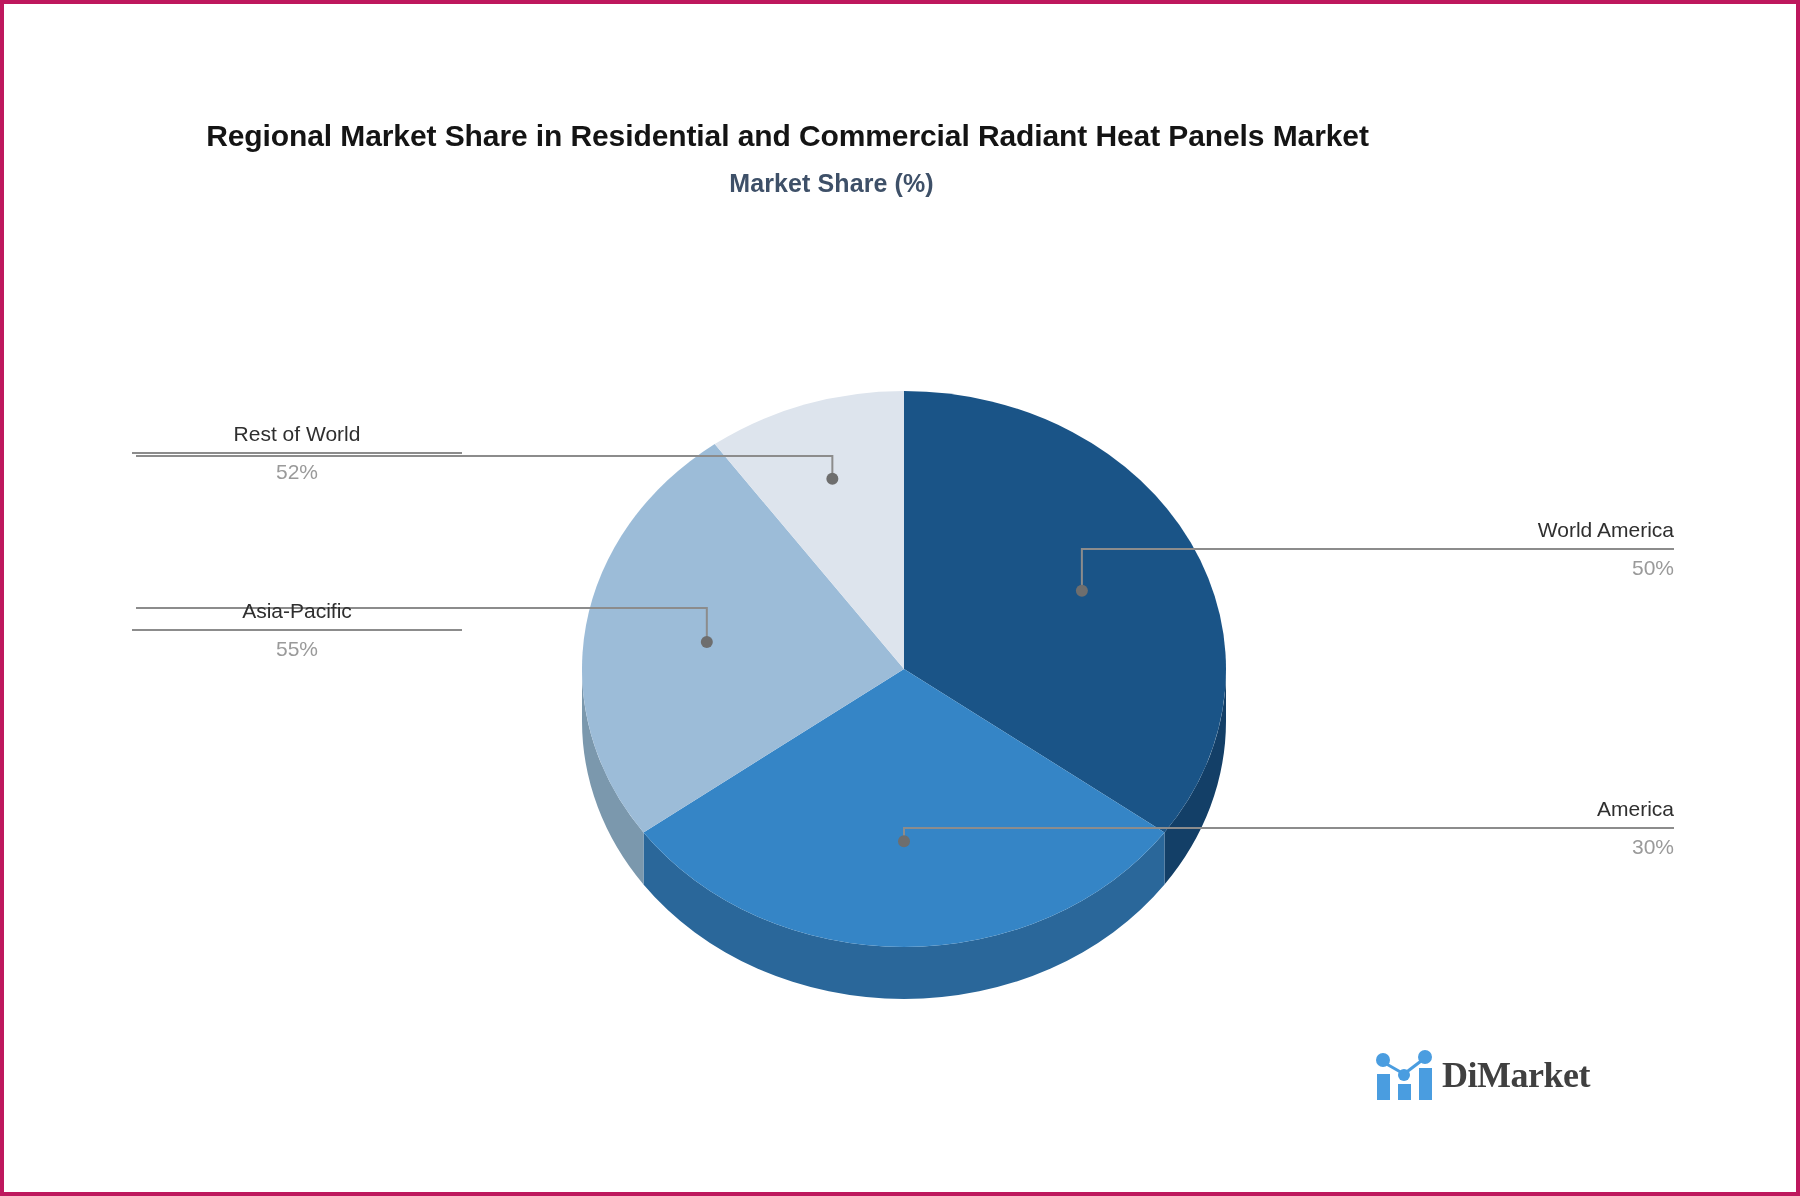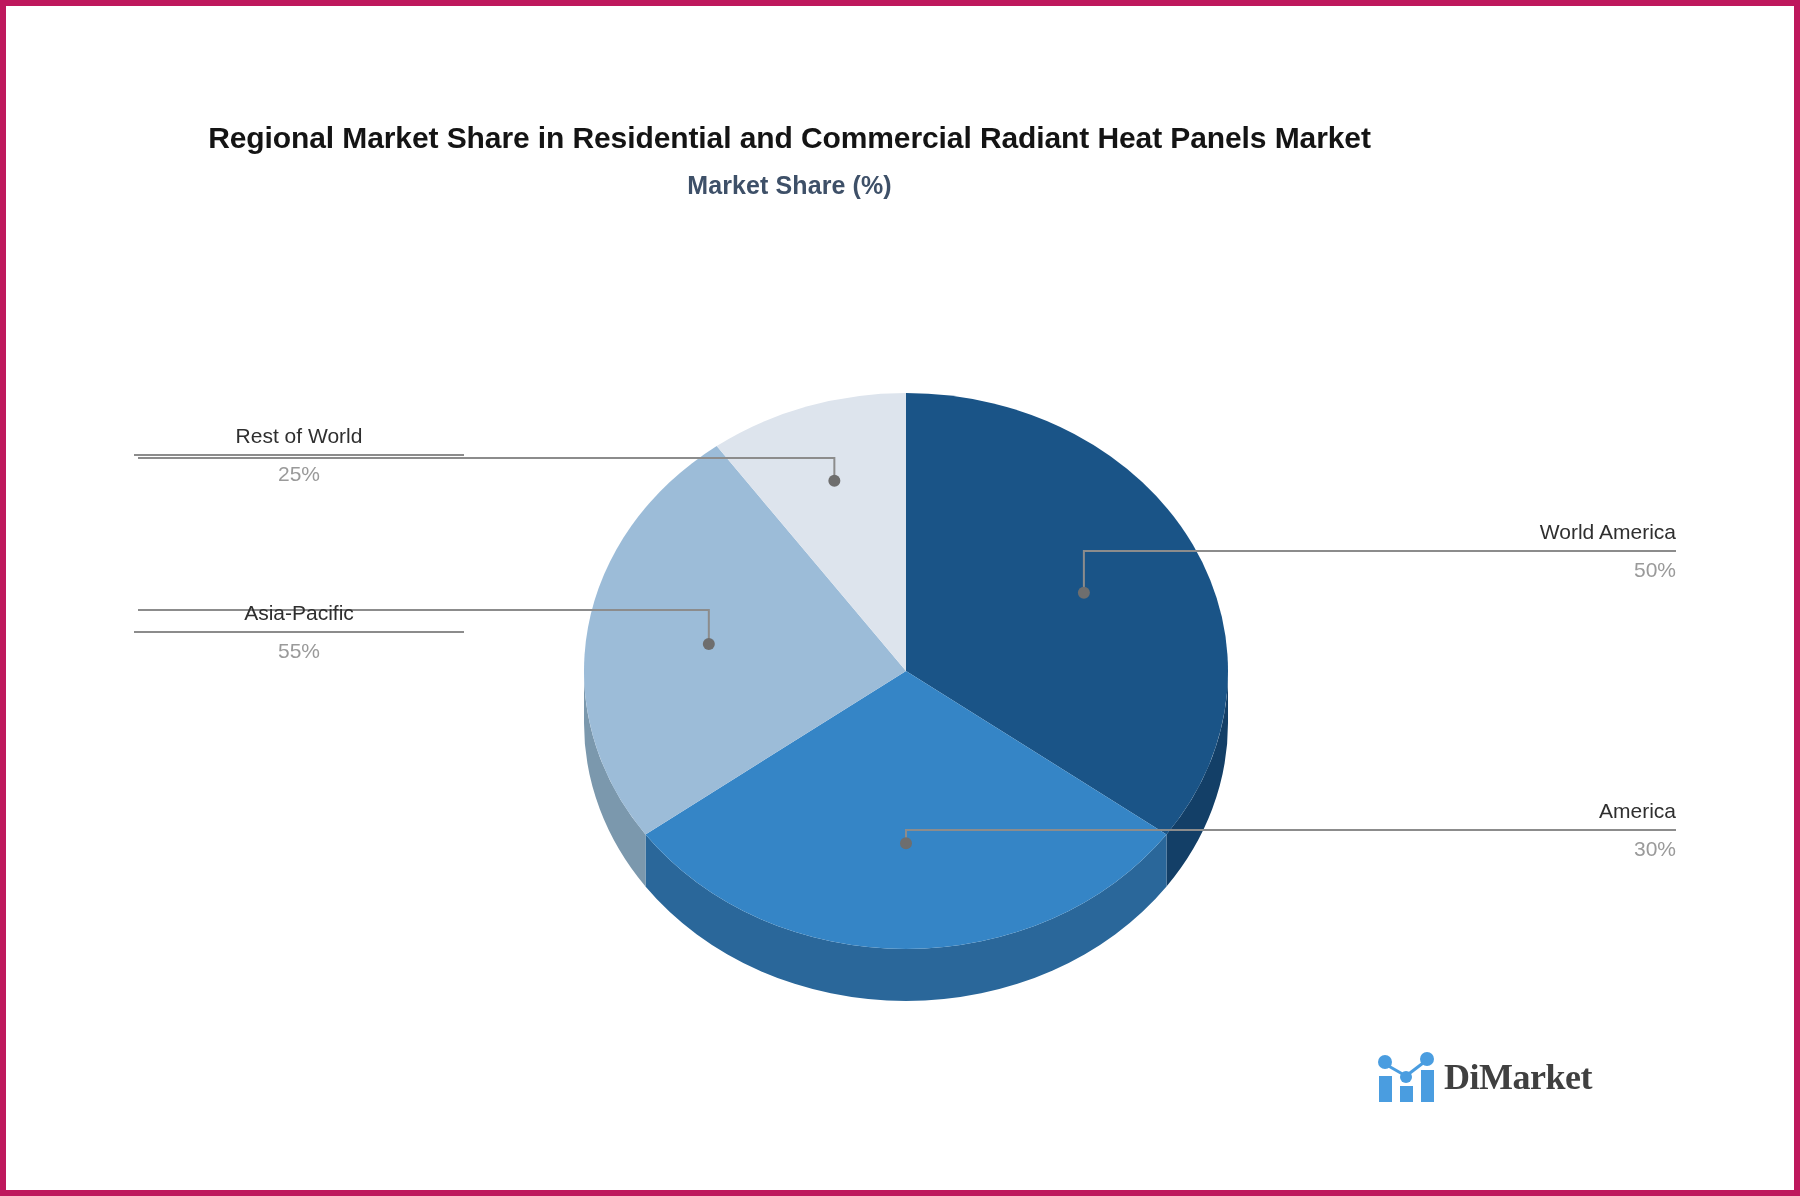--- a/index.html
+++ b/index.html
@@ -12,21 +12,21 @@
     height: 1196px;
     font-family: "Liberation Sans", sans-serif;
     overflow: hidden;
   }
   #canvas {
     position: relative;
     width: 1800px;
     height: 1196px;
     background: #ffffff;
     box-sizing: border-box;
-    border: 6px solid #be185d;
+    border: 4px solid #be185d;
   }
 
   
   #title {
     position: absolute;
     left: 0;
     top: 115px;
     width: 1567px;
     text-align: center;
     font-size: 30px;
@@ -39,20 +39,21 @@
     position: absolute;
     left: 0;
     top: 165px;
     width: 1567px;
     text-align: center;
     font-size: 25px;
     font-weight: bold;
     color: #3e5068;
     letter-spacing: 0.1px;
     white-space: nowrap;
+    padding-left: 44px;
   }
 
   
   #pie-wrap {
     position: absolute;
     left: 0;
     top: 0;
     width: 1800px;
     height: 1196px;
   }
@@ -156,21 +157,21 @@
           <circle cx="702.8178996835867" cy="638.0369556056659" r="6" fill="#6e6e6e"></circle>
           <path d="M 828.3575000241121 474.6365276983621 L 828.3575000241121 452 L 132 452" stroke="#8c8c8c" stroke-width="2" fill="none"></path>
           <circle cx="828.3575000241121" cy="474.6365276983621" r="6" fill="#6e6e6e"></circle>
         </g>
     </svg>
   </div>
 
   <div class="callout left" id="callout-row">
     <div class="c-name">Rest of World</div>
     <div class="c-rule"></div>
-    <div class="c-value">25%</div>
+    <div class="c-value">52%</div>
   </div>
 
   <div class="callout left" id="callout-ap">
     <div class="c-name">Asia-Pacific</div>
     <div class="c-rule"></div>
     <div class="c-value">55%</div>
   </div>
 
   <div class="callout right" id="callout-na">
     <div class="c-name">World America</div>

